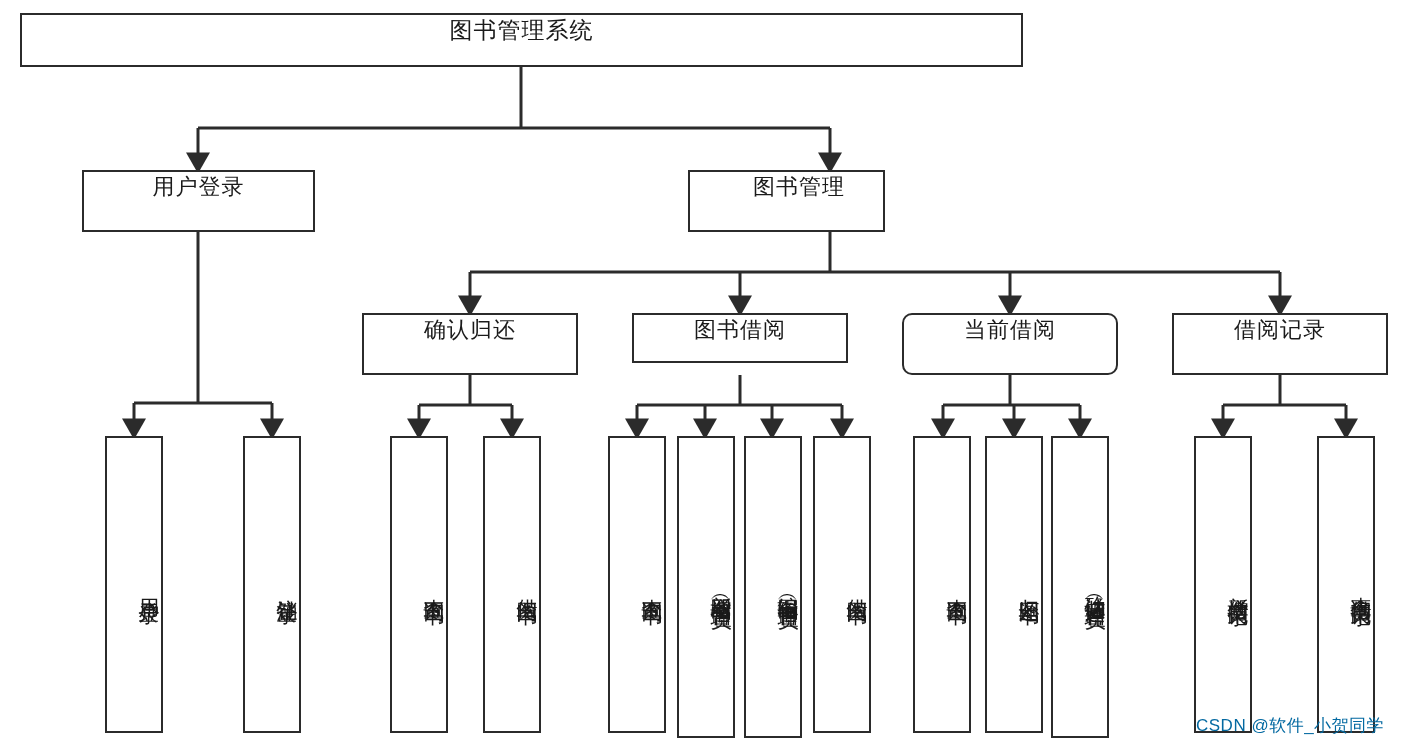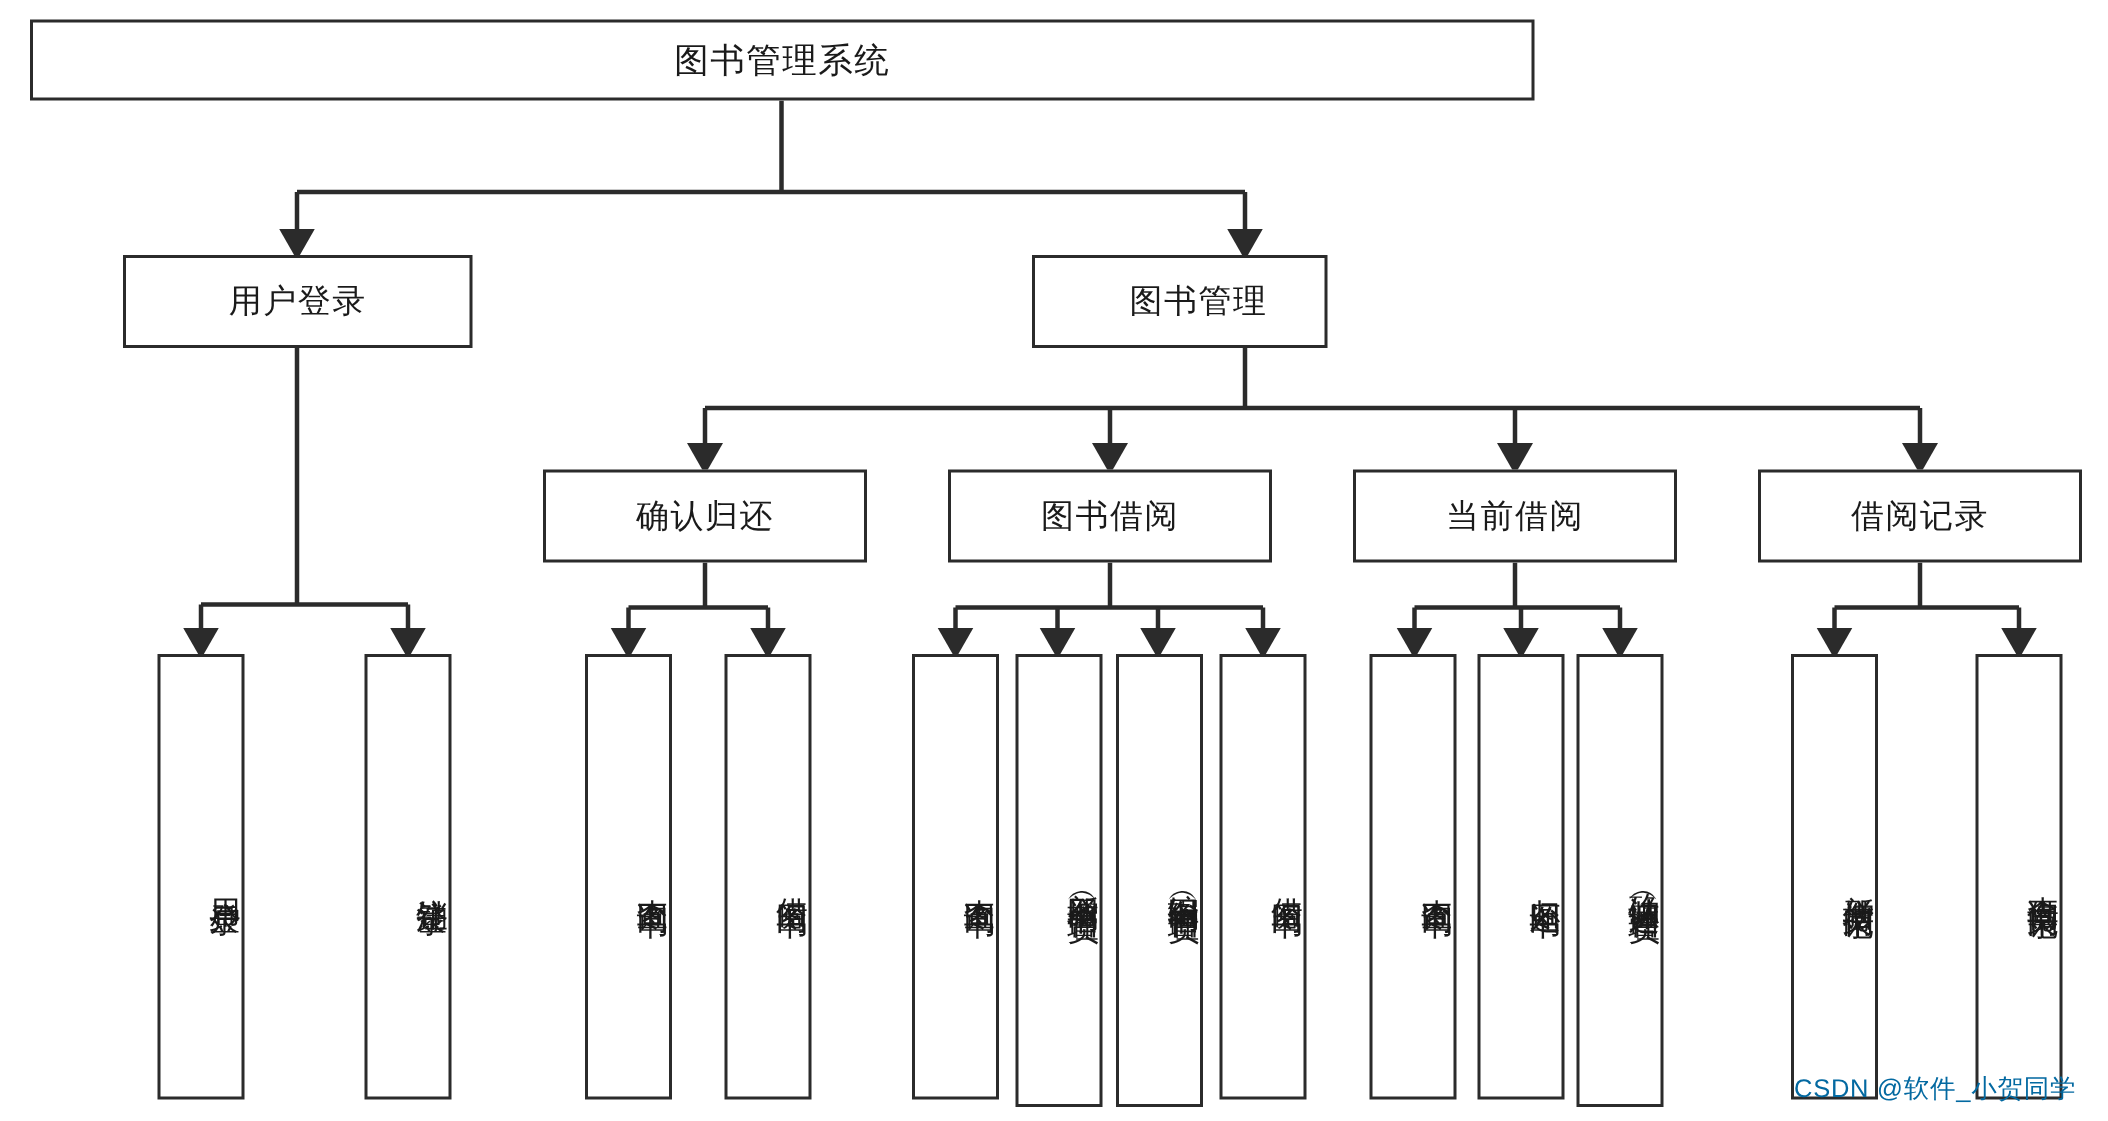--- a/index.html
+++ b/index.html
@@ -1,21 +1,21 @@
 <!DOCTYPE html>
 <html><head>
 <meta charset="utf-8">
 <style>
   html,body{margin:0;padding:0;background:#ffffff;}
   body{width:1405px;height:747px;overflow:hidden;font-family:"Liberation Sans","DejaVu Sans",sans-serif;}
   #stage{position:relative;width:1405px;height:747px;background:#fff;}
   svg#edges{position:absolute;left:0;top:0;width:1405px;height:747px;pointer-events:none;}
 
   .node{position:absolute;box-sizing:border-box;background:#fff;border:2.5px solid #2b2b2b;
-        display:flex;align-items:center;justify-content:center;color:#1a1a1a;}
+        display:flex;justify-content:center;color:#1a1a1a;}
   .node.h{font-size:22px;letter-spacing:1px;}
   .node.root{font-size:23px;}
   .node.v{writing-mode:vertical-rl;text-orientation:upright;font-size:21px;line-height:1.12;
           letter-spacing:2px;padding-top:10px;padding-bottom:8px;align-items:flex-start;justify-content:center;}
   .node.v span{display:block;}
   .watermark{position:absolute;left:1196px;top:714px;font-size:17px;color:#0369a1;
              letter-spacing:0.5px;white-space:nowrap;}
 </style>
 </head>
 <body>
@@ -79,24 +79,24 @@
   <div class="node h" style="left:82px;top:170px;width:233px;height:62px;">
     <span>用户登录</span>
   </div>
   <div class="node h" style="left:688px;top:170px;width:197px;height:62px;padding-left:25px;">
     <span>图书管理</span>
   </div>
 
   <div class="node h" style="left:362px;top:313px;width:216px;height:62px;">
     <span>确认归还</span>
   </div>
-  <div class="node h" style="left:632px;top:313px;width:216px;height:62px;">
+  <div class="node h" style="left:632px;top:313px;width:216px;height:50px;">
     <span>图书借阅</span>
   </div>
-  <div class="node h" style="left:902px;top:313px;width:216px;height:62px;">
+  <div class="node h" style="left:902px;top:313px;width:216px;height:62px;border-radius:10px;">
     <span>当前借阅</span>
   </div>
   <div class="node h" style="left:1172px;top:313px;width:216px;height:62px;">
     <span>借阅记录</span>
   </div>
 
   <div class="node v" style="left:105px;top:436px;width:58px;height:297px;">
     <span>用户登录</span>
   </div>
   <div class="node v" style="left:243px;top:436px;width:58px;height:297px;">

